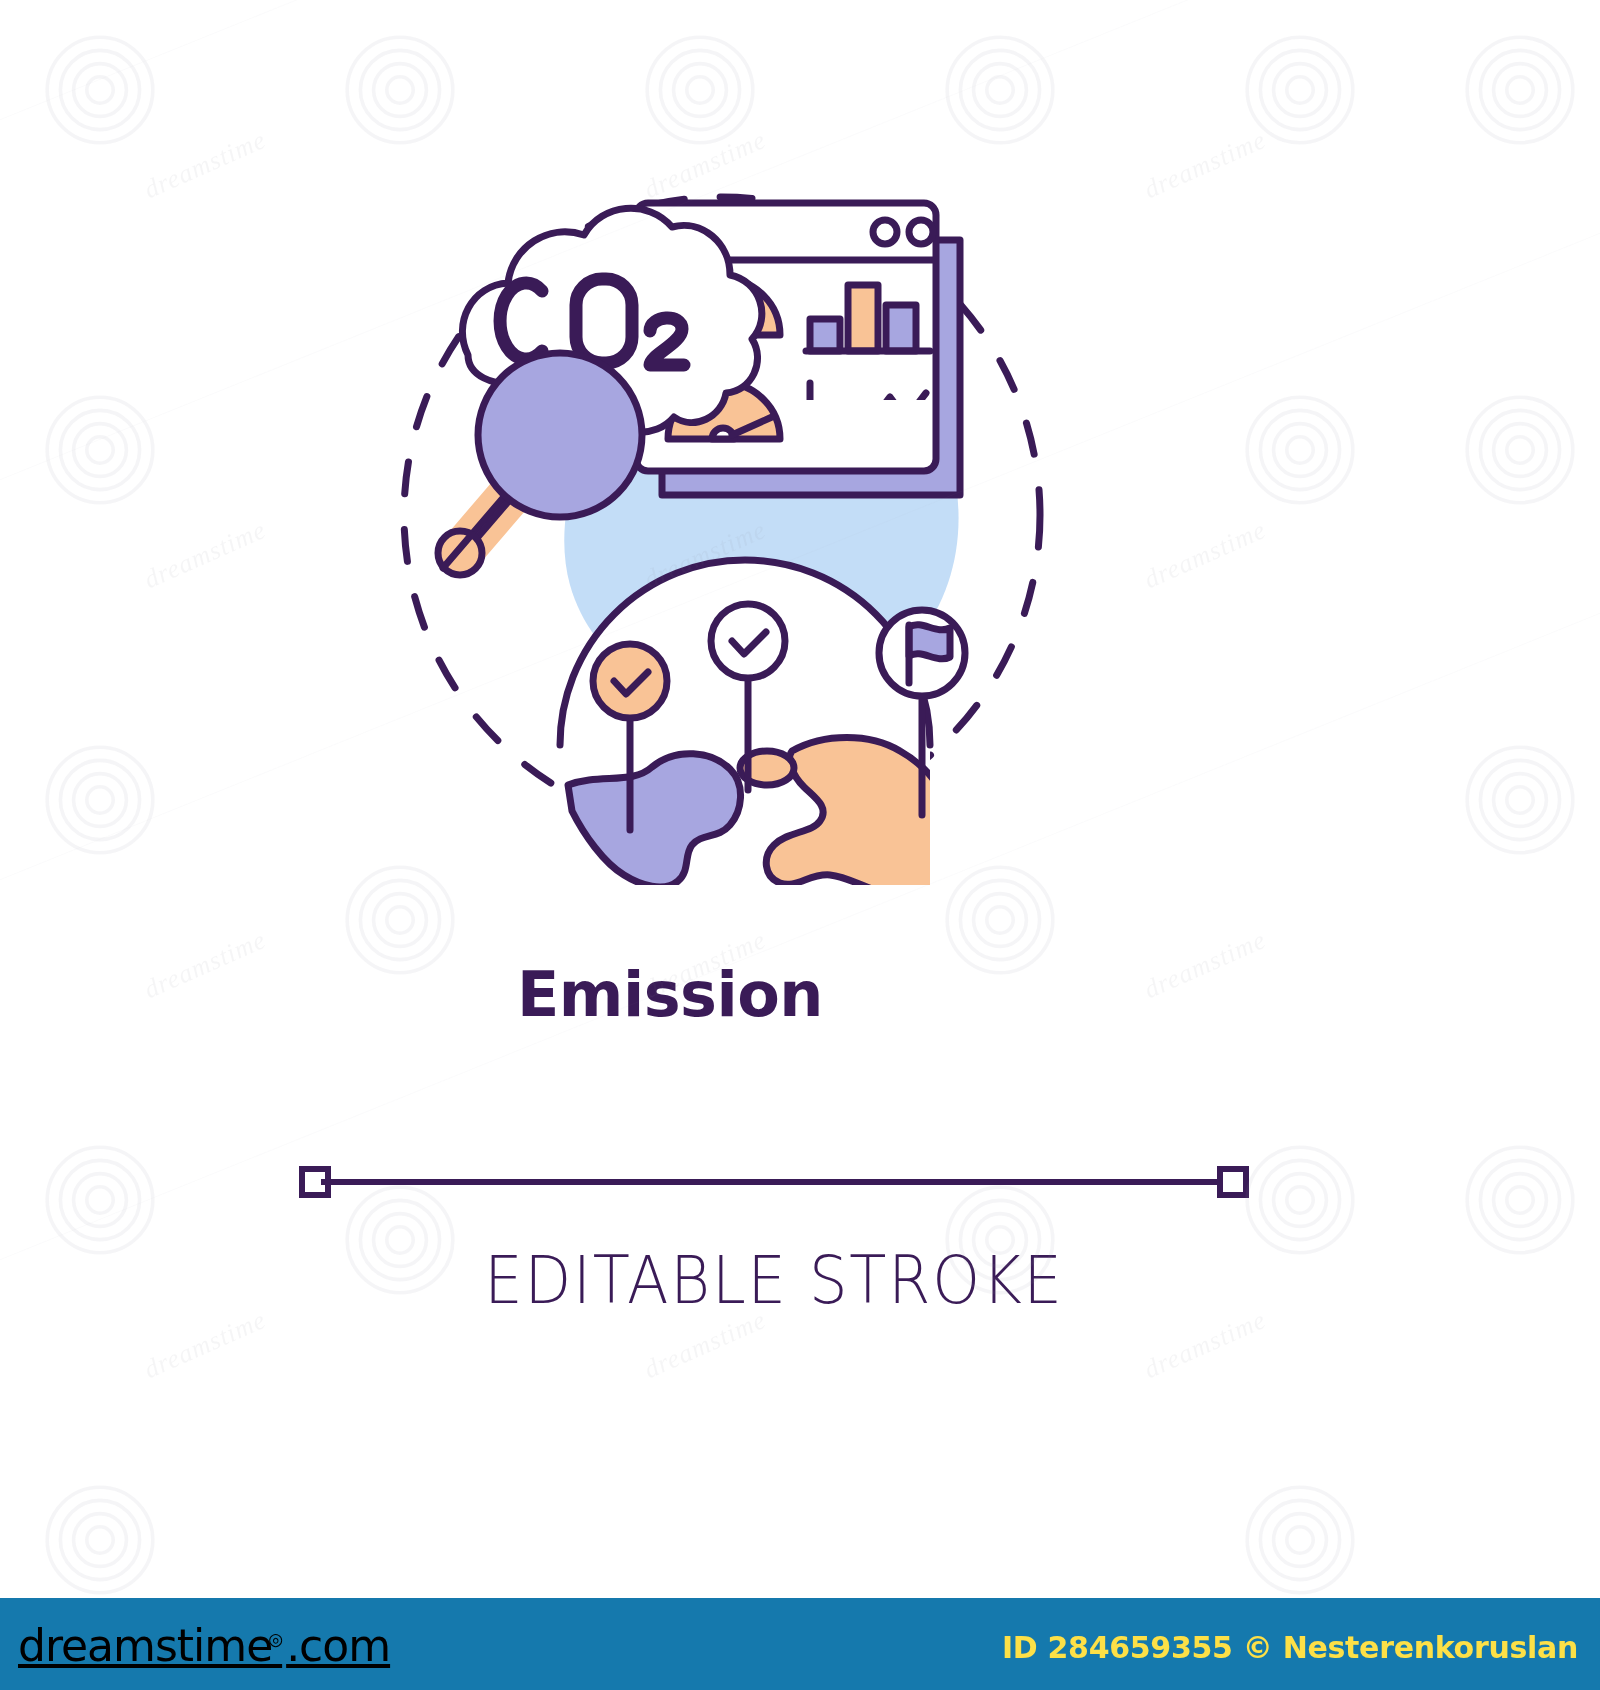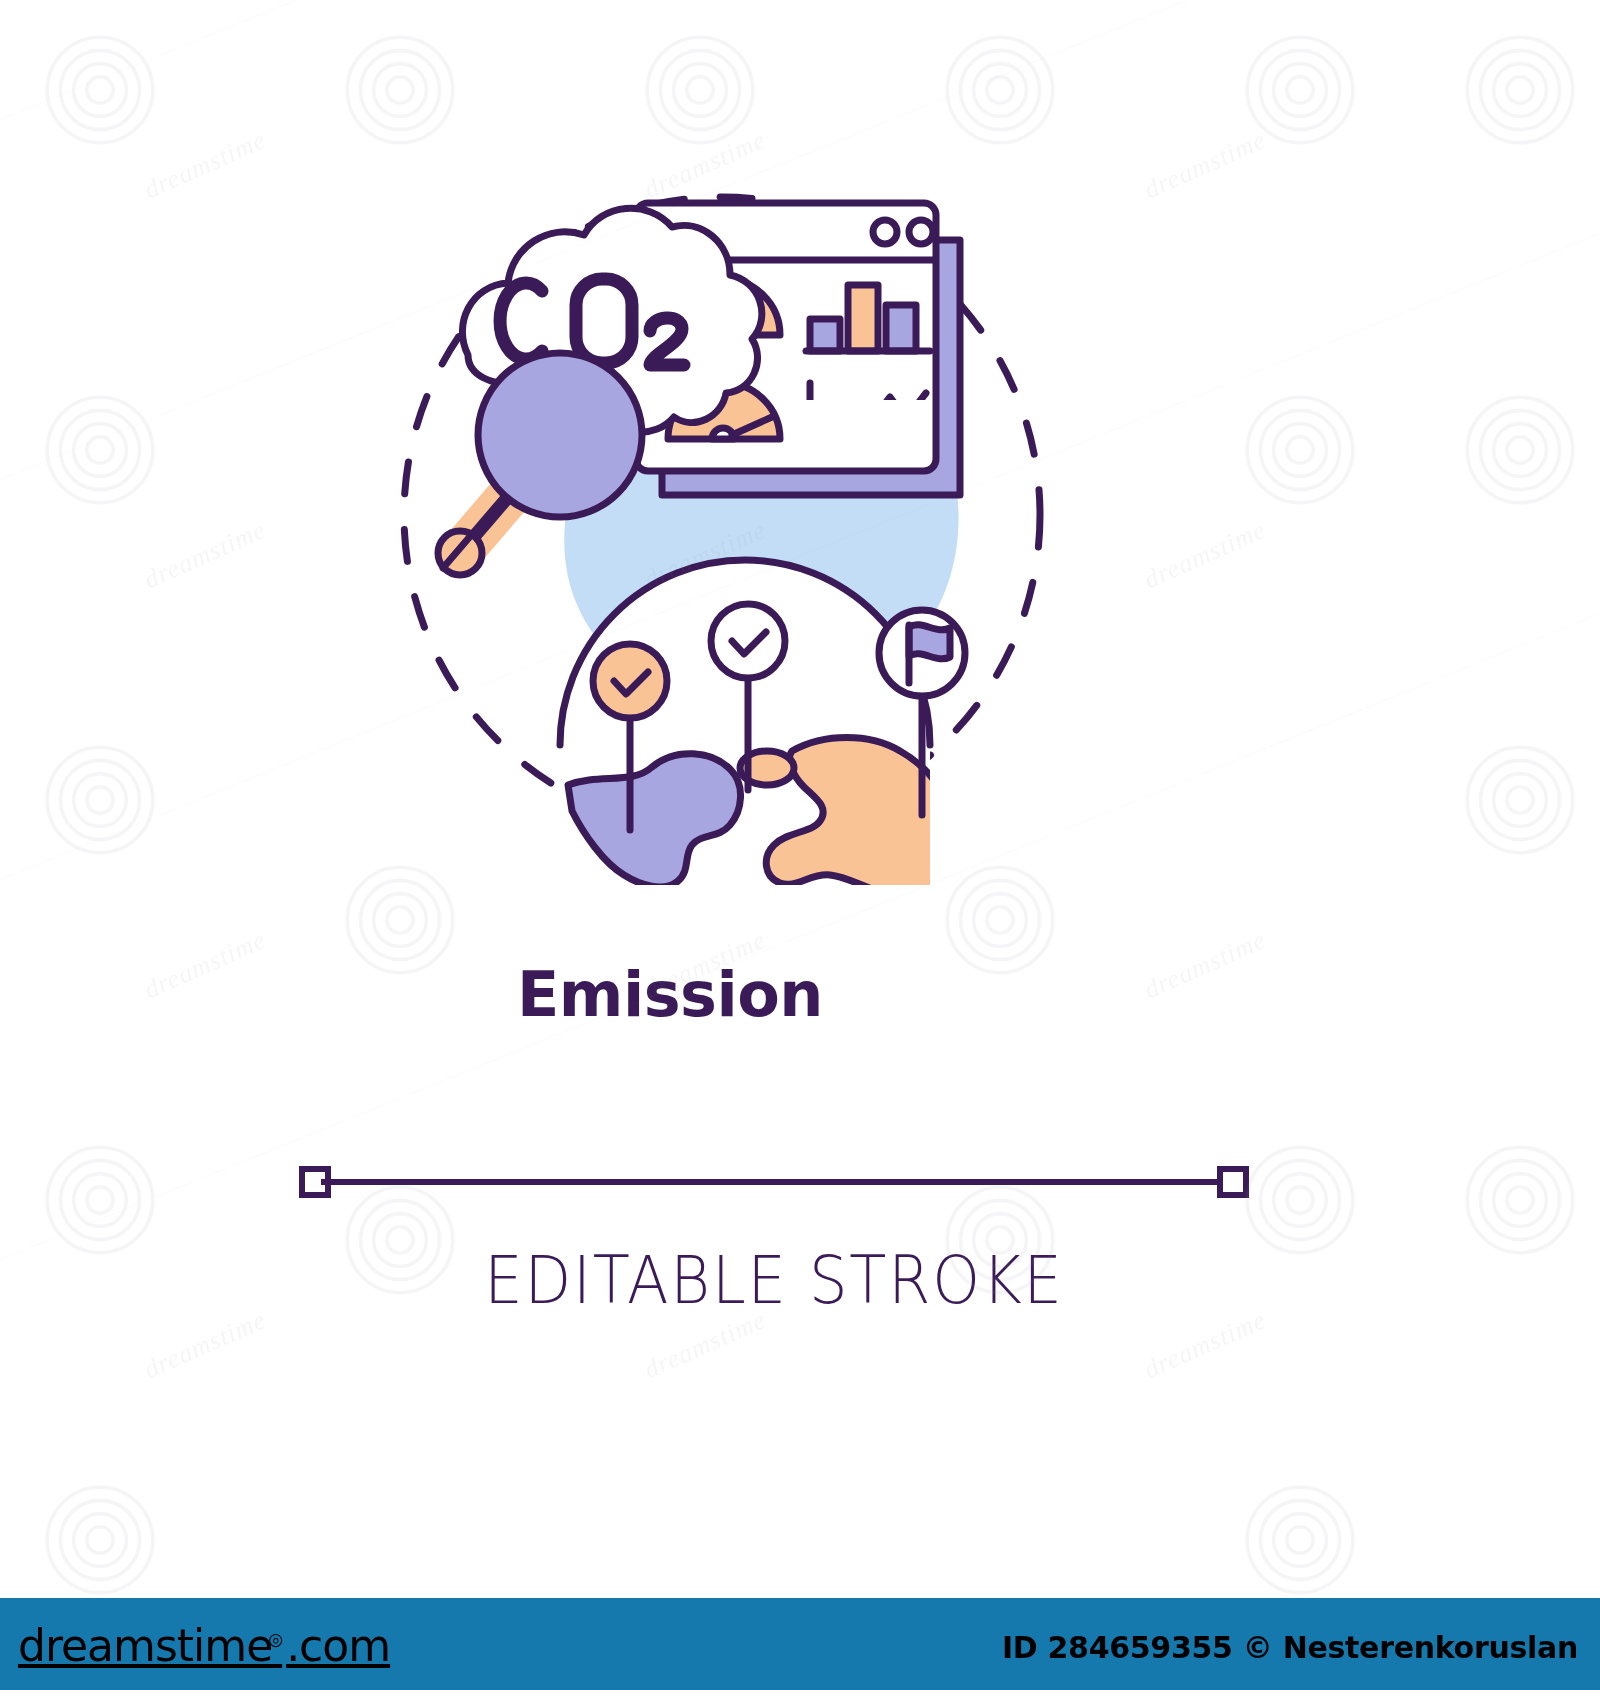--- a/index.html
+++ b/index.html
@@ -154,21 +154,21 @@
   .footer-logo .reg {
     font-size: 17px;
     vertical-align: super;
     position: relative;
     left: -4px;
   }
   .footer-credit {
     position: absolute;
     right: 22px;
     top: 32px;
-    color: #000000;
+    color: #fde047;
     font-size: 30px;
     font-weight: bold;
     font-family: "DejaVu Sans", sans-serif;
     letter-spacing: -0.3px;
   }
 </style>
 </head>
 <body>
 
 <div id="stock-image">

